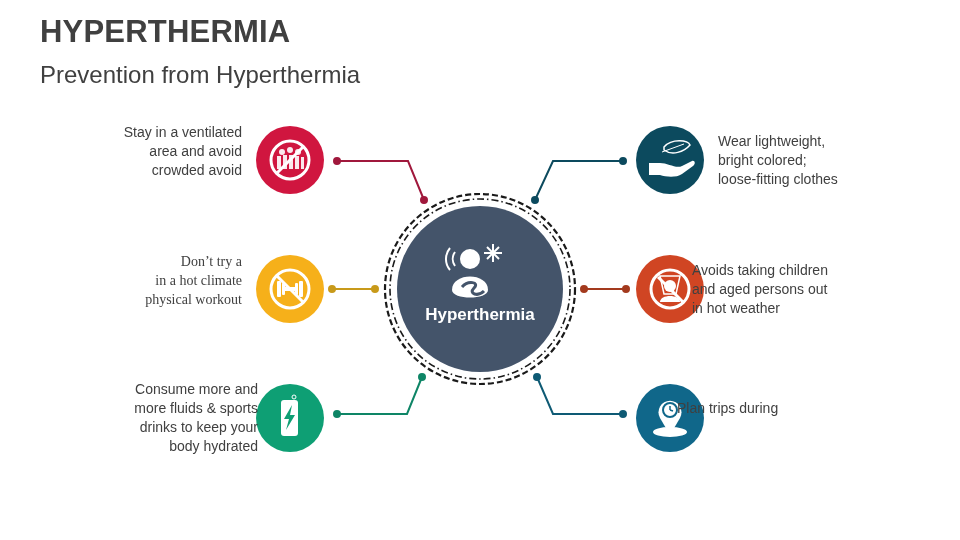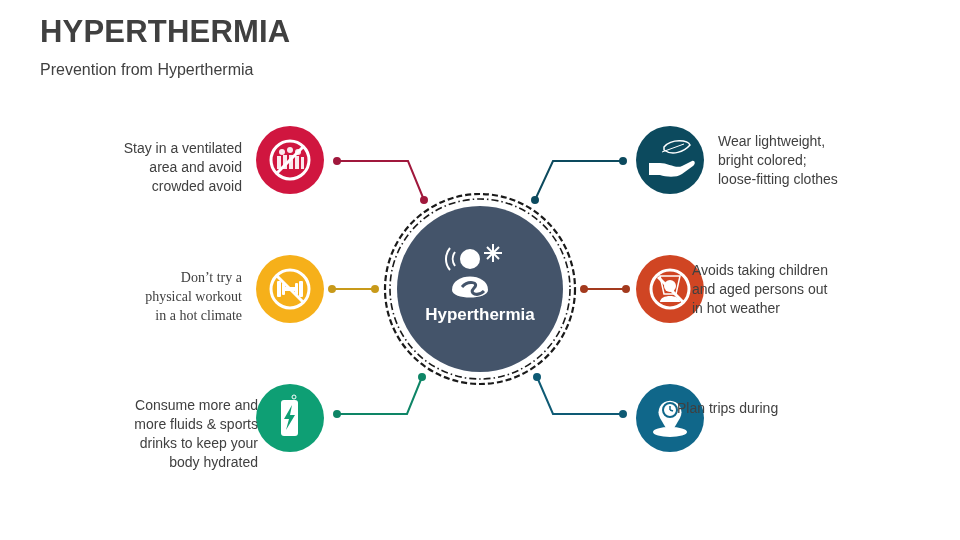--- a/index.html
+++ b/index.html
@@ -1,22 +1,22 @@
 <!DOCTYPE html>
 <html><head>
 <meta charset="utf-8">
 <style>
   html, body { margin:0; padding:0; }
   body { width:960px; height:540px; background:#ffffff; position:relative; overflow:hidden;
          font-family:"Liberation Sans", "DejaVu Sans", sans-serif; color:#404040; }
   .title { position:absolute; left:40px; top:14px; font-size:31px; font-weight:bold; color:#404040; letter-spacing:0.2px; }
-  .subtitle { position:absolute; left:40px; top:61px; font-size:16px; color:#404040; }
+  .subtitle { position:absolute; left:40px; top:61px; font-size:24px; color:#404040; }
   svg.canvas { position:absolute; left:0; top:0; }
   .txt { position:absolute; font-size:14px; line-height:19px; color:#404040; }
-  .txt.left { text-align:right; width:200px;margin-top:16px; }
+  .txt.left { text-align:right; width:200px; }
   .txt.right { text-align:left; width:200px; }
   .center-label { position:absolute; left:398px; top:305px; width:164px; text-align:center;
                   font-size:17px; font-weight:bold; color:#ffffff; }
 </style>
 </head>
 <body>
 
 <div class="title">HYPERTHERMIA</div>
 <div class="subtitle">Prevention from Hyperthermia</div>
 
@@ -149,22 +149,22 @@
 
 <div class="center-label">Hyperthermia</div>
 
 <div class="txt left" style="left:42px; top:123px;">
   <div>Stay in a ventilated</div>
   <div>area and avoid</div>
   <div>crowded avoid</div>
 </div>
 <div class="txt left" style="left:42px; top:252px;font-family:Liberation Serif, serif;">
   <div>Don’t try a</div>
+  <div>in a hot climate</div>
   <div>physical workout</div>
-  <div>in a hot climate</div>
 </div>
 <div class="txt left" style="left:58px; top:380px;">
   <div>Consume more and</div>
   <div>more fluids &amp; sports</div>
   <div>drinks to keep your</div>
   <div>body hydrated</div>
 </div>
 
 <div class="txt right" style="left:718px; top:132px;">
   <div>Wear lightweight,</div>

